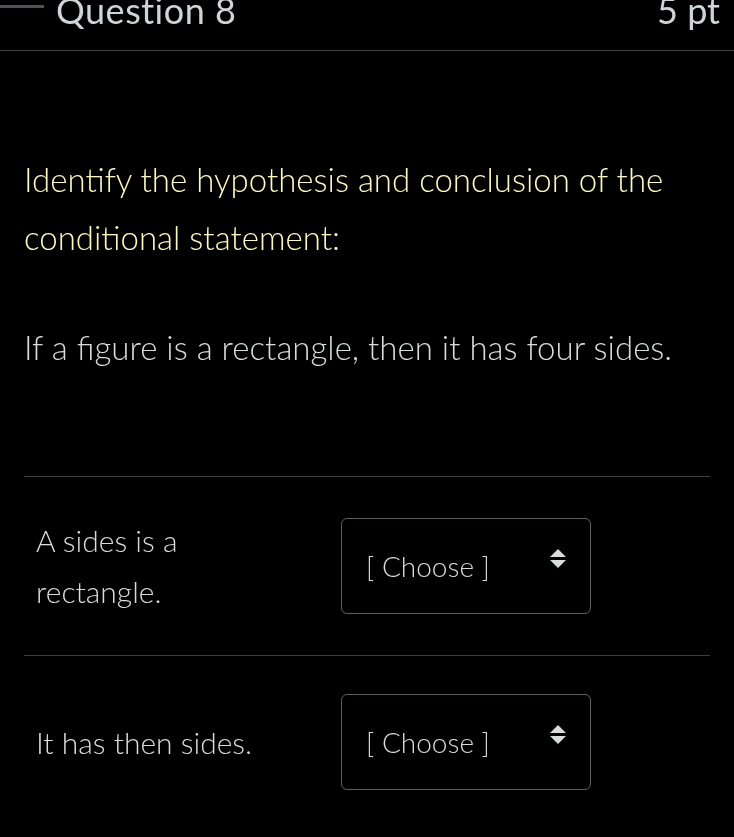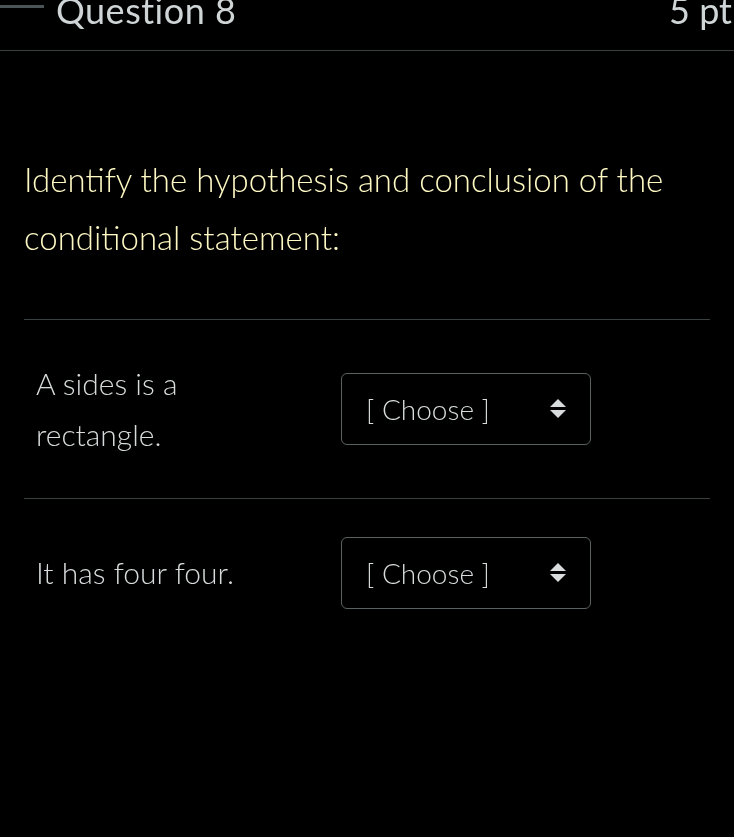--- a/index.html
+++ b/index.html
@@ -12,21 +12,21 @@
       color: #d8dcdd;
       font-family: "Lato", "Helvetica Neue", Arial, sans-serif;
       width: 734px;
       height: 837px;
       overflow: hidden;
     }
     .header {
       display: flex;
       justify-content: space-between;
       align-items: flex-start;
-      padding: 0 2px 18px 0;
+      padding: 0 14px 18px 0;
       border-bottom: 1px solid #3a3f41;
       margin-bottom: 0;
     }
     .header-left {
       display: flex;
       align-items: center;
       gap: 12px;
       margin-top: -12px;
     }
     .flag-icon {
@@ -82,25 +82,24 @@
     .match-label {
       font-size: 30px;
       line-height: 1.7;
       color: #d8dcdd;
       font-weight: 300;
       width: 265px;
       flex-shrink: 0;
     }
     .dropdown {
       display: flex;
-      align-items: center;
       justify-content: space-between;
       border: 1px solid #5a6163;
       border-radius: 6px;
-      padding: 18px 24px;
+      padding: 30px 24px;
       min-width: 250px;
       background: transparent;
       cursor: pointer;
     }
     .dropdown-text {
       font-size: 28px;
       color: #d8dcdd;
       font-weight: 300;
     }
     .dropdown-icon {
@@ -130,36 +129,37 @@
 <div class="header">
   <div class="header-left">
     <div class="flag-icon"></div>
     <div class="question-title">Question 8</div>
   </div>
   <div class="points">5 pt</div>
 </div>
 
 <div class="content">
   <div class="prompt-text">Identify the hypothesis and conclusion of the conditional statement:</div>
+  <div class="statement-text">If a figure is a rectangle, then it has four sides.</div>
 
   <div class="match-section">
 
     <div class="match-row">
       <div class="match-label">A sides is a rectangle.</div>
       <div class="dropdown">
         <span class="dropdown-text">[ Choose ]</span>
         <span class="dropdown-icon">
           <span class="chevron chevron-up"></span>
           <span class="chevron chevron-down"></span>
         </span>
       </div>
     </div>
 
     <div class="match-row">
-      <div class="match-label">It has four four.</div>
+      <div class="match-label">It has then sides.</div>
       <div class="dropdown">
         <span class="dropdown-text">[ Choose ]</span>
         <span class="dropdown-icon">
           <span class="chevron chevron-up"></span>
           <span class="chevron chevron-down"></span>
         </span>
       </div>
     </div>
 
   </div>

